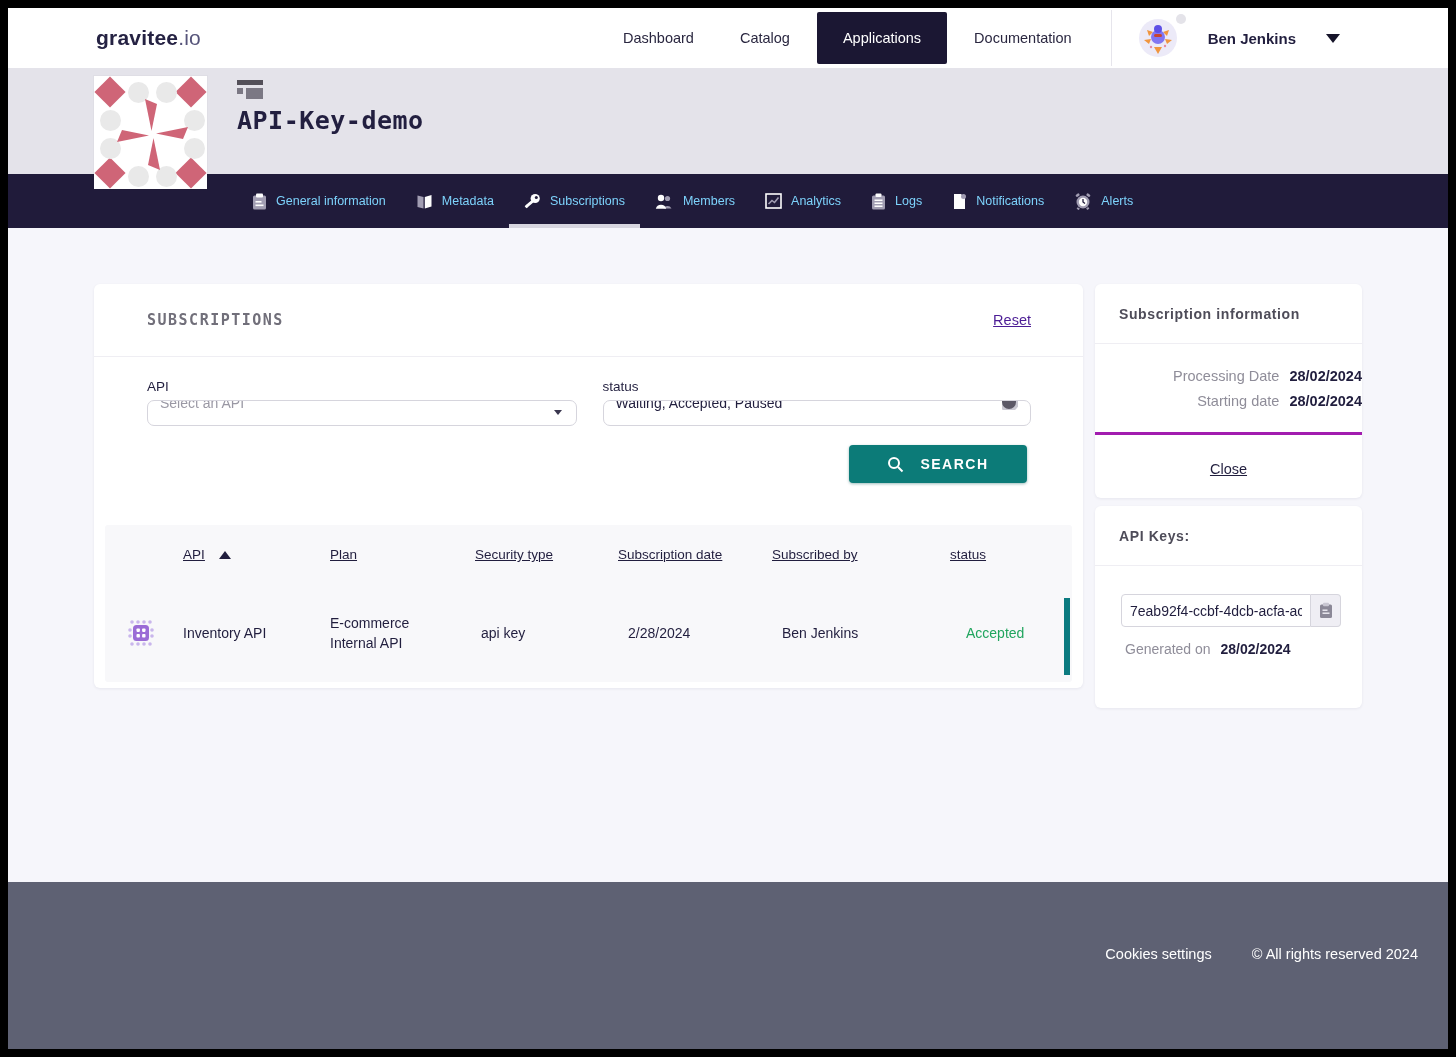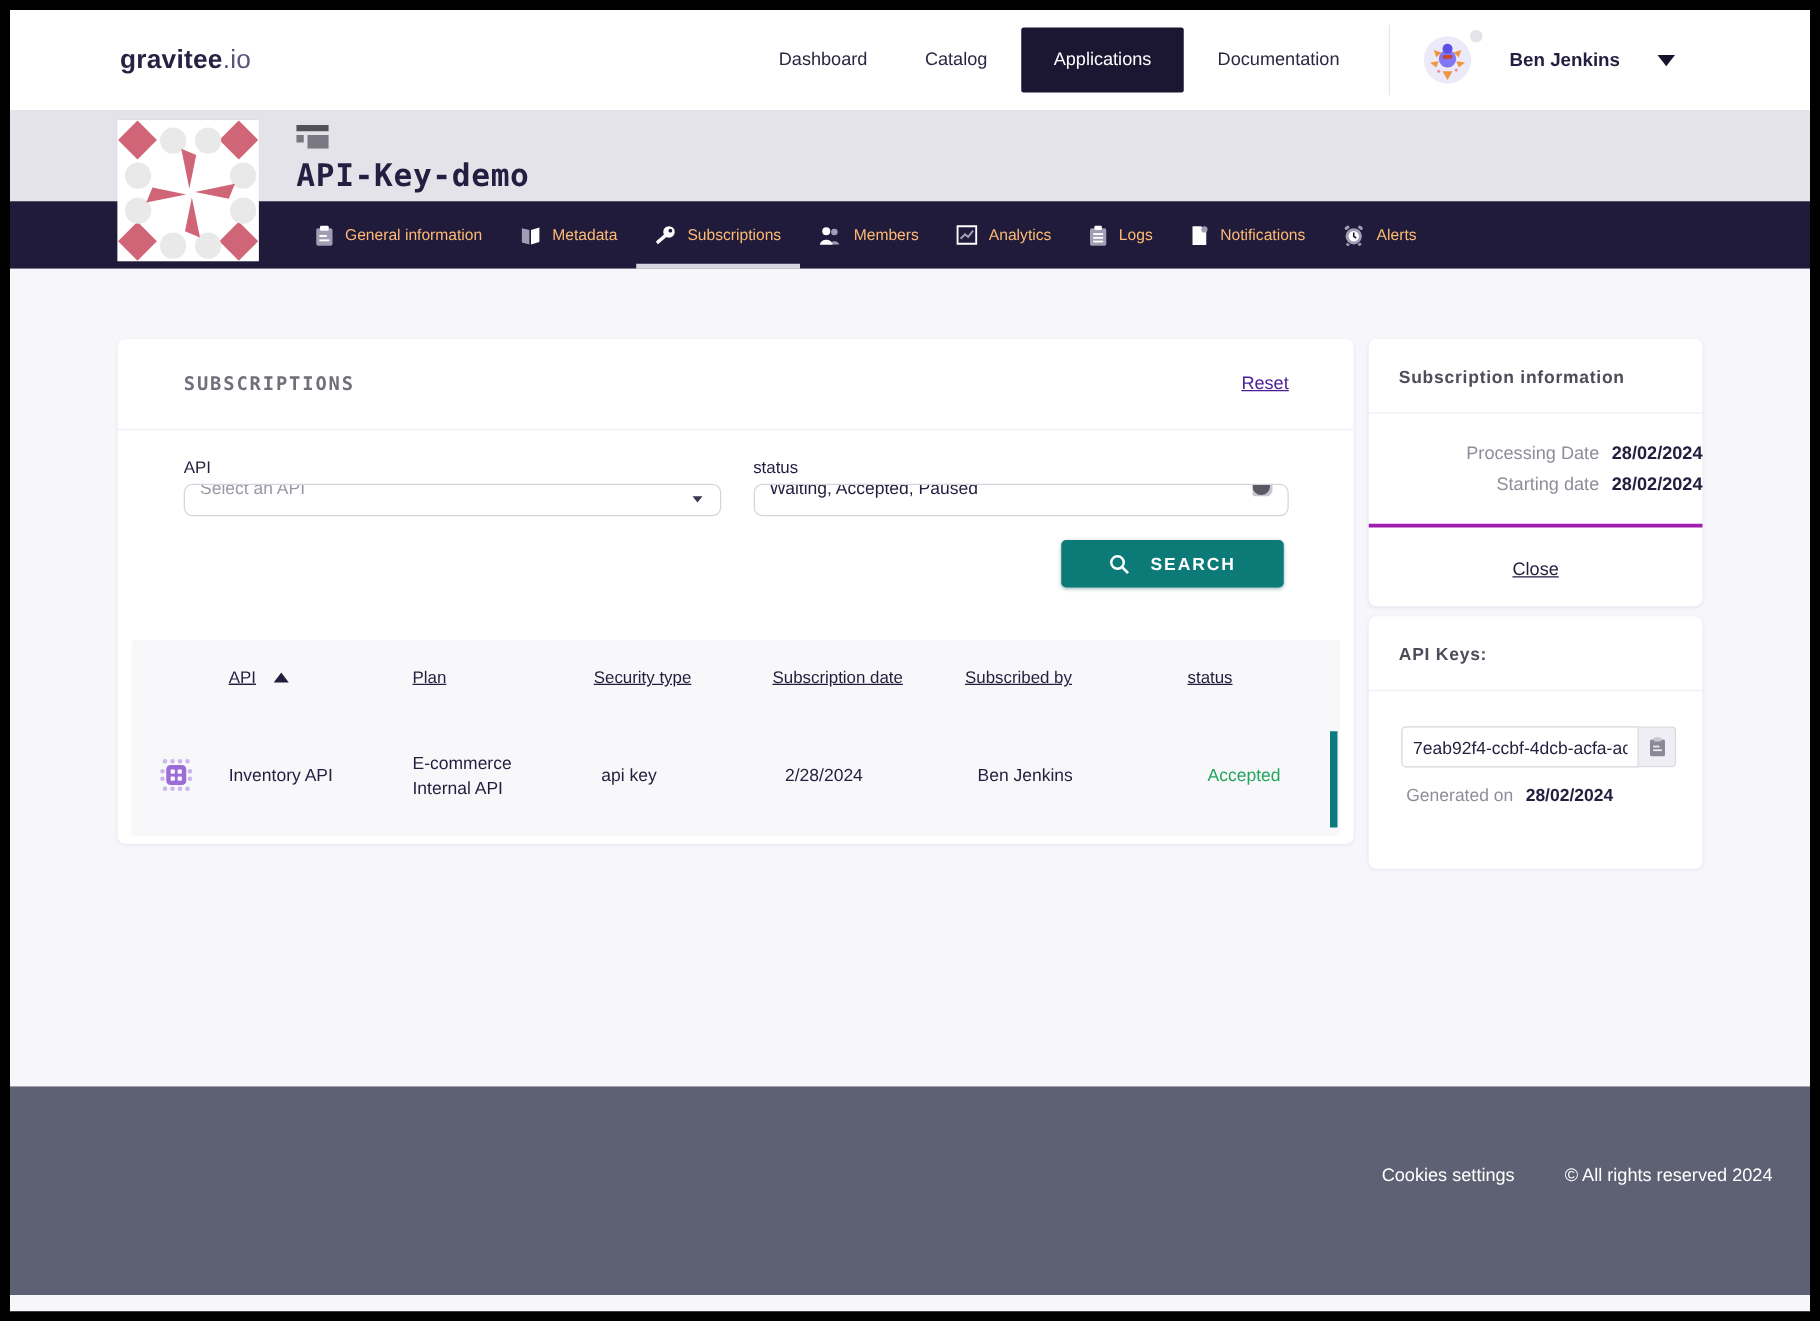--- a/index.html
+++ b/index.html
@@ -2,44 +2,44 @@
 <html><head>
 <meta charset="utf-8">
 <style>
   * { margin:0; padding:0; box-sizing:border-box; }
   html,body { width:1456px; height:1057px; }
   body { font-family:"Liberation Sans","DejaVu Sans",sans-serif; background:#000; }
   .frame { width:1456px; height:1057px; background:#000; padding:8px; }
   .screen { width:1440px; height:1041px; background:#f6f6fb; position:relative; overflow:hidden; }
 
   
-  .topnav { height:80px; background:#fff; display:flex; align-items:center; padding:0 108px 0 88px; position:relative; z-index:5; }
+  .topnav { height:60px; background:#fff; display:flex; align-items:center; padding:0 108px 0 88px; position:relative; z-index:5; }
   .brand { font-size:21px; color:#252243; letter-spacing:.2px; }
   .brand b { font-weight:700; }
   .brand span { font-weight:400; color:#56547a; }
   .nav-links { margin-left:auto; display:flex; align-items:center; }
   .nav-link { font-size:14.5px; color:#2a2740; padding:0 23px; height:80px; display:flex; align-items:center; cursor:pointer; }
   .nav-link.active { background:#1b1733; color:#fff; height:52px; padding:0 26px; border-radius:2px; margin:0 4px; }
   .nav-sep { width:1px; height:56px; background:#e6e5ec; margin:0 12px 0 16px; }
   .userbox { display:flex; align-items:center; gap:14px; margin-left:14px; cursor:pointer; }
   .avatar-wrap { position:relative; width:40px; height:40px; }
   .notif-dot { position:absolute; top:-4px; right:-8px; width:10px; height:10px; border-radius:50%; background:#e4e3e9; }
   .username { font-size:15px; font-weight:700; color:#211e3e; margin-left:16px; }
   .caret-down { width:0; height:0; border-left:7px solid transparent; border-right:7px solid transparent; border-top:9px solid #16142a; margin-left:16px; }
 
   
-  .appheader { height:73px; background:#e4e3ea; position:relative; }
+  .appheader { height:106px; background:#e4e3ea; position:relative; }
   .applogo { position:absolute; left:86px; top:8px; width:113px; height:113px; background:#fff; z-index:6; box-shadow:0 0 0 1px rgba(0,0,0,0.02); }
   .titleblock { position:absolute; left:229px; top:12px; }
   .win-icon { display:block; margin-bottom:7px; }
   .apptitle { font-family:"DejaVu Sans Mono","Liberation Mono",monospace; font-size:25px; font-weight:600; color:#221f40; letter-spacing:.5px; }
 
   
   .tabbar { height:54px; background:#201b3a; display:flex; align-items:stretch; padding-left:229px; position:relative; }
-  .tab { display:flex; align-items:center; gap:9px; padding:0 15px; color:#fdba74; font-size:12.5px; cursor:pointer; position:relative; white-space:nowrap; }
+  .tab { display:flex; align-items:center; gap:9px; padding:0 15px; color:#7dd3fc; font-size:12.5px; cursor:pointer; position:relative; white-space:nowrap; }
   .tab.active::after { content:""; position:absolute; left:0; right:0; bottom:0; height:4px; background:#d7d5df; }
   .tab svg { flex:0 0 auto; }
 
   
   .content { position:relative; height:654px; background:#f6f6fb; }
   .card { background:#fff; border-radius:6px; box-shadow:0 1px 3px rgba(35,32,70,.07); }
   .main-card { position:absolute; left:86px; top:56px; width:989px; height:404px; }
   .card-head { height:73px; display:flex; align-items:center; padding:0 52px 0 53px; border-bottom:1px solid #efeef3; }
   .sec-title { font-family:"DejaVu Sans Mono","Liberation Mono",monospace; font-size:15px; font-weight:700; letter-spacing:1.5px; color:#716f7a; }
   .reset-link { margin-left:auto; font-size:14.5px; color:#4c1d95; text-decoration:underline; font-weight:500; cursor:pointer; }

